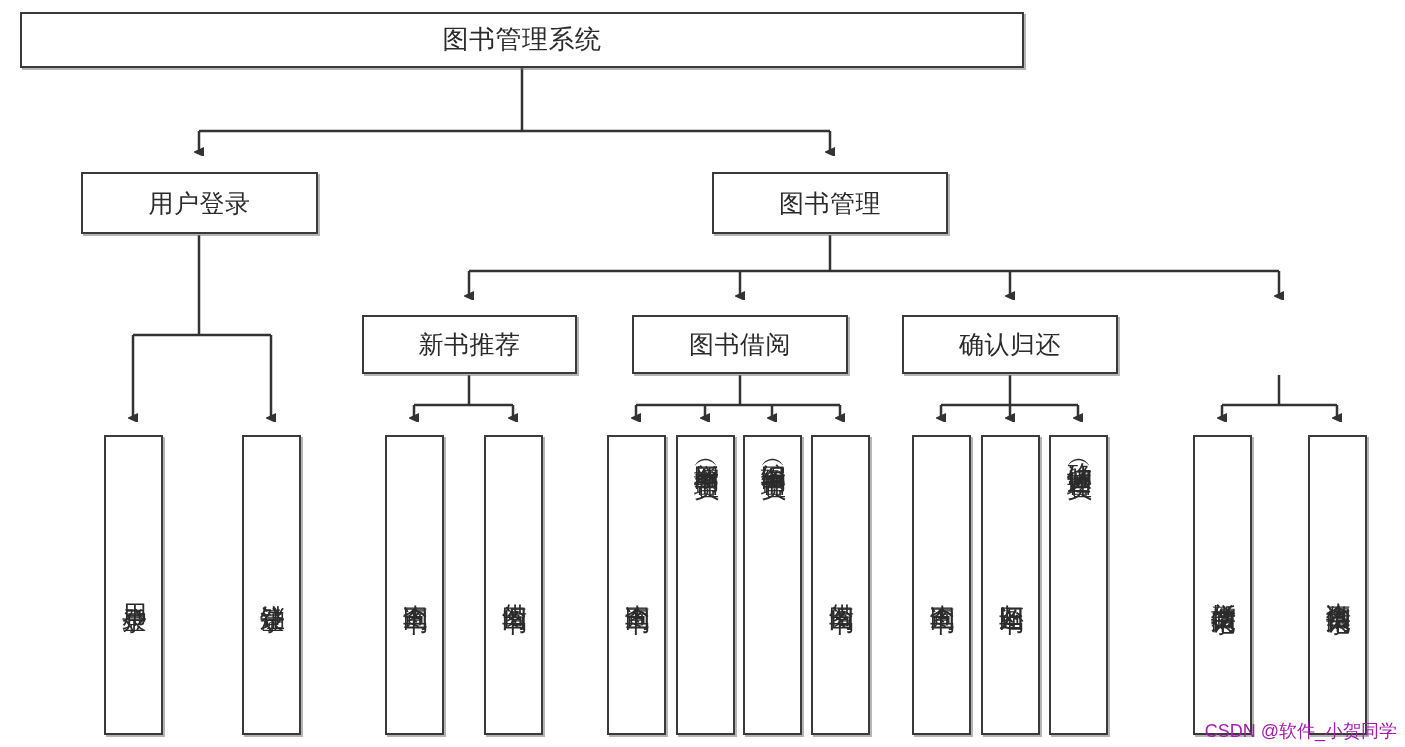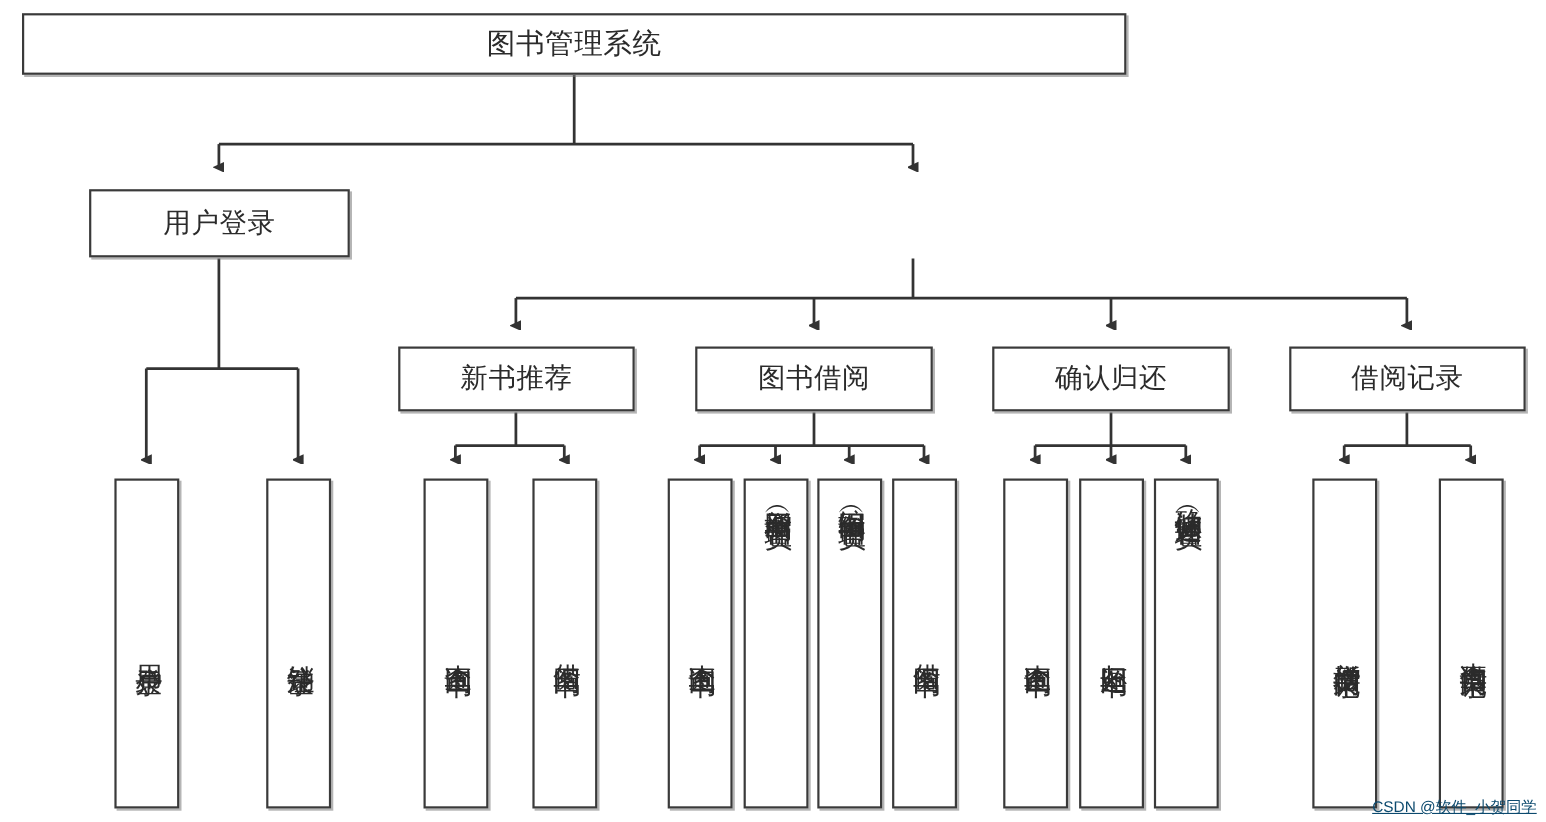--- a/index.html
+++ b/index.html
@@ -65,26 +65,25 @@
     letter-spacing: 2px;
     transform: translateX(1px);
   }
   .node.vert.mid .label {
     align-self: center;
   }
   #watermark {
     position: absolute;
     right: 8px;
     bottom: 4px;
-    font-size: 14px;
-    color: #0c4a6e;
+    font-size: 18px;
+    color: #a21caf;
     font-family: "Liberation Sans", "DejaVu Sans", sans-serif;
     white-space: nowrap;
     pointer-events: none;
-    text-decoration: underline;
   }
 </style>
 </head>
 <body>
 
 <div id="diagram-root">
 
   <svg id="connector-layer" viewBox="0 0 1405 747" xmlns="http://www.w3.org/2000/svg">
     <defs>
       <marker id="arrowhead" markerWidth="10" markerHeight="10" refX="6" refY="5" orient="auto" markerUnits="userSpaceOnUse">
@@ -136,33 +135,33 @@
     </g>
   </svg>
 
   <div class="node horiz root" style="left:20px; top:12px; width:1004px; height:56px;">
     <span class="label">图书管理系统</span>
   </div>
 
   <div class="node horiz" style="left:81px; top:172px; width:237px; height:62px;">
     <span class="label">用户登录</span>
   </div>
+  <div class="node horiz" style="left:712px; top:172px; width:236px; height:62px;">
+    <span class="label">图书管理</span>
+  </div>
 
   <div class="node horiz" style="left:632px; top:315px; width:216px; height:59px;">
     <span class="label">图书借阅</span>
   </div>
   <div class="node horiz" style="left:362px; top:315px; width:215px; height:59px;">
     <span class="label">新书推荐</span>
   </div>
   <div class="node horiz" style="left:902px; top:315px; width:216px; height:59px;">
     <span class="label">确认归还</span>
   </div>
-  <div class="node horiz" style="left:1172px; top:315px; width:215px; height:59px;">
-    <span class="label">借阅记录</span>
-  </div>
 
   <div class="node vert mid" style="left:104px; top:435px; width:59px; height:300px;">
     <span class="label">用户登录</span>
   </div>
   <div class="node vert mid" style="left:242px; top:435px; width:59px; height:300px;">
     <span class="label">注销登录</span>
   </div>
 
   <div class="node vert mid" style="left:385px; top:435px; width:59px; height:300px;">
     <span class="label">查询图书</span>

